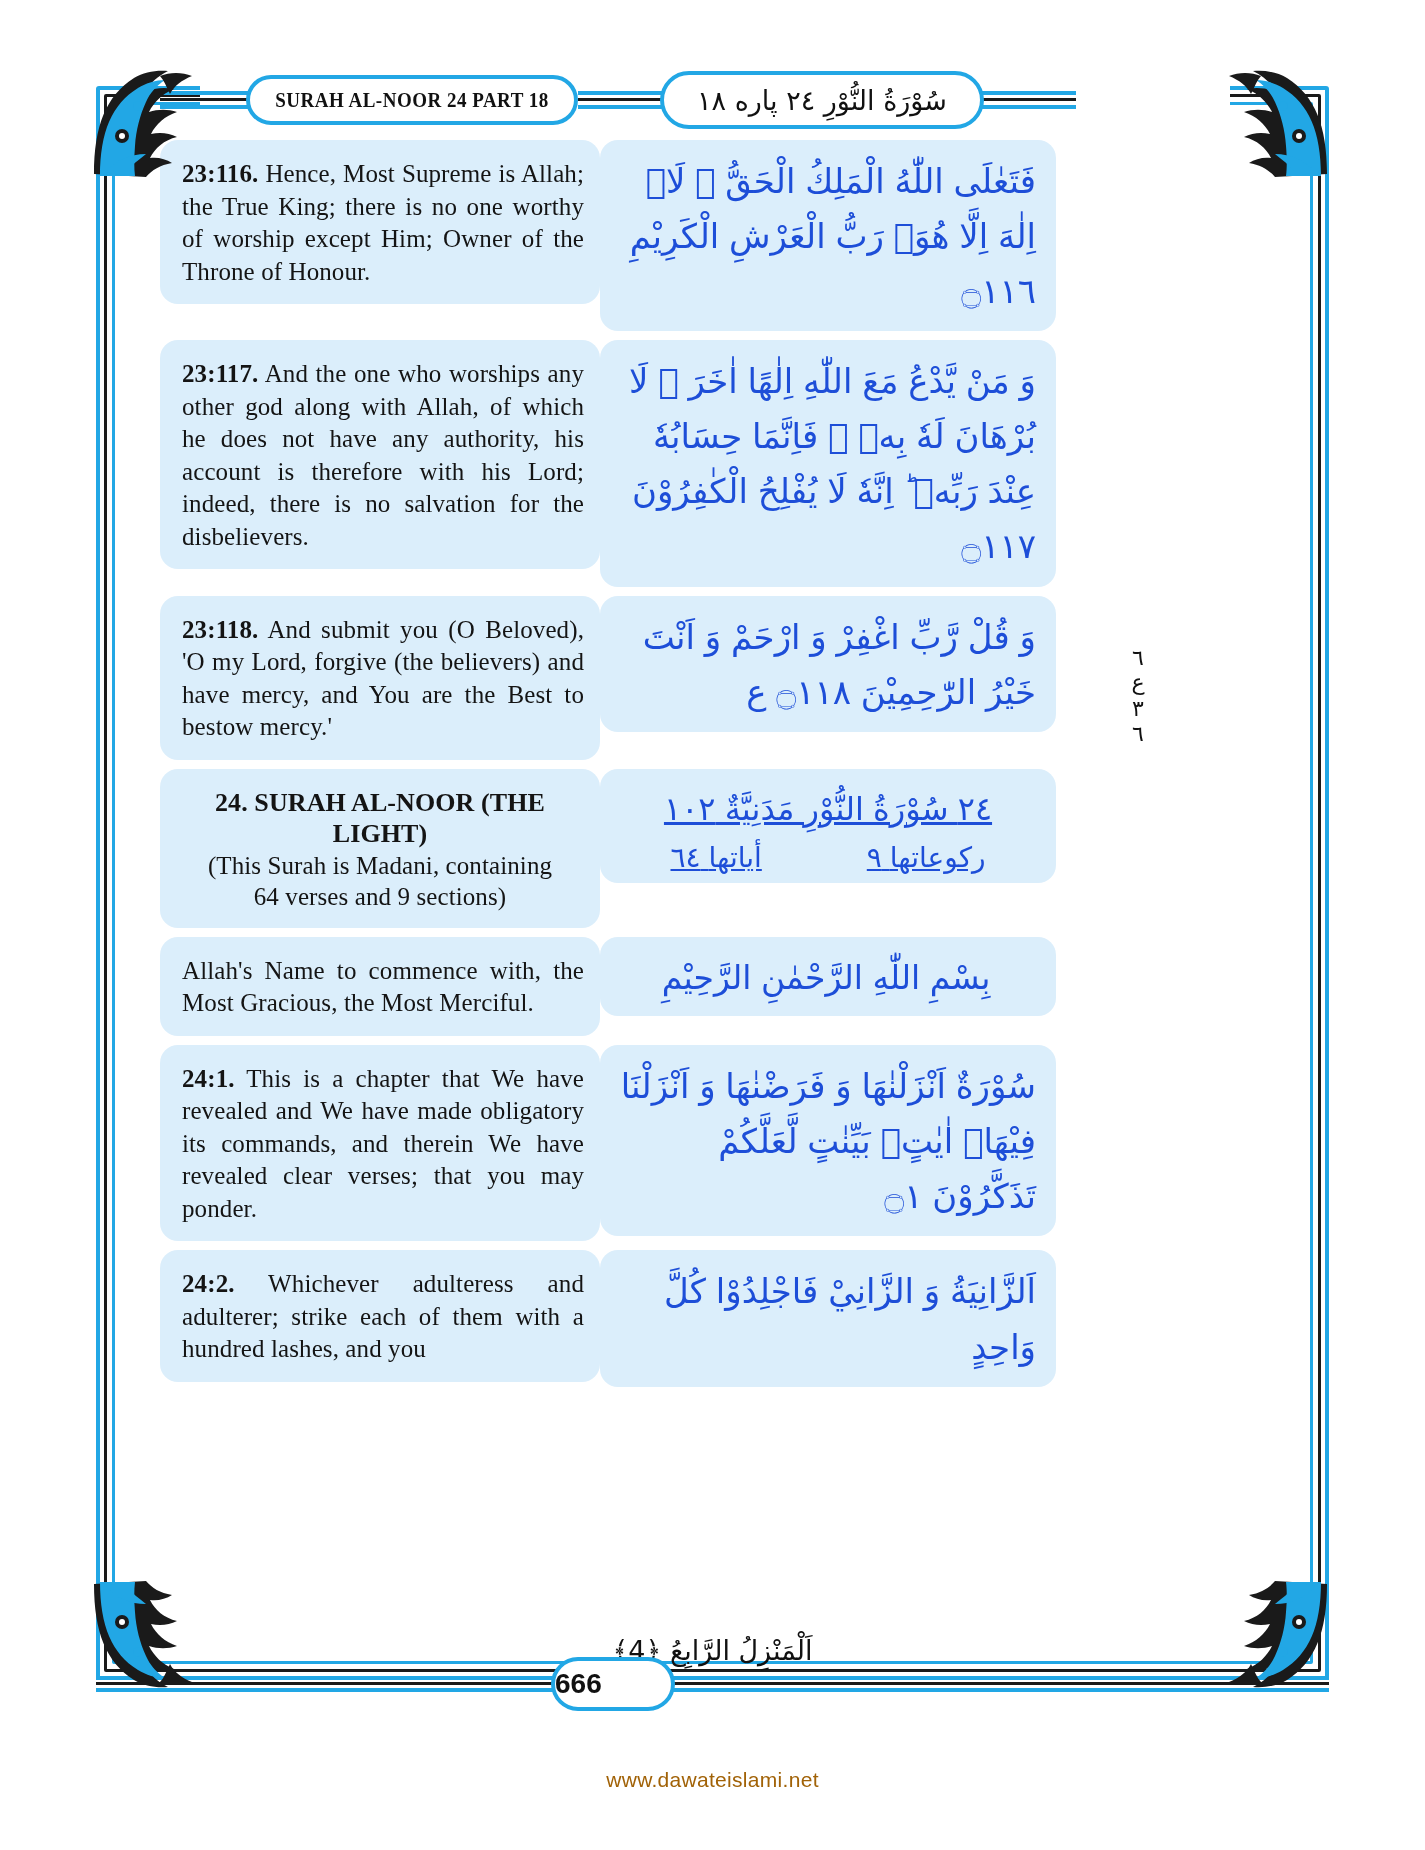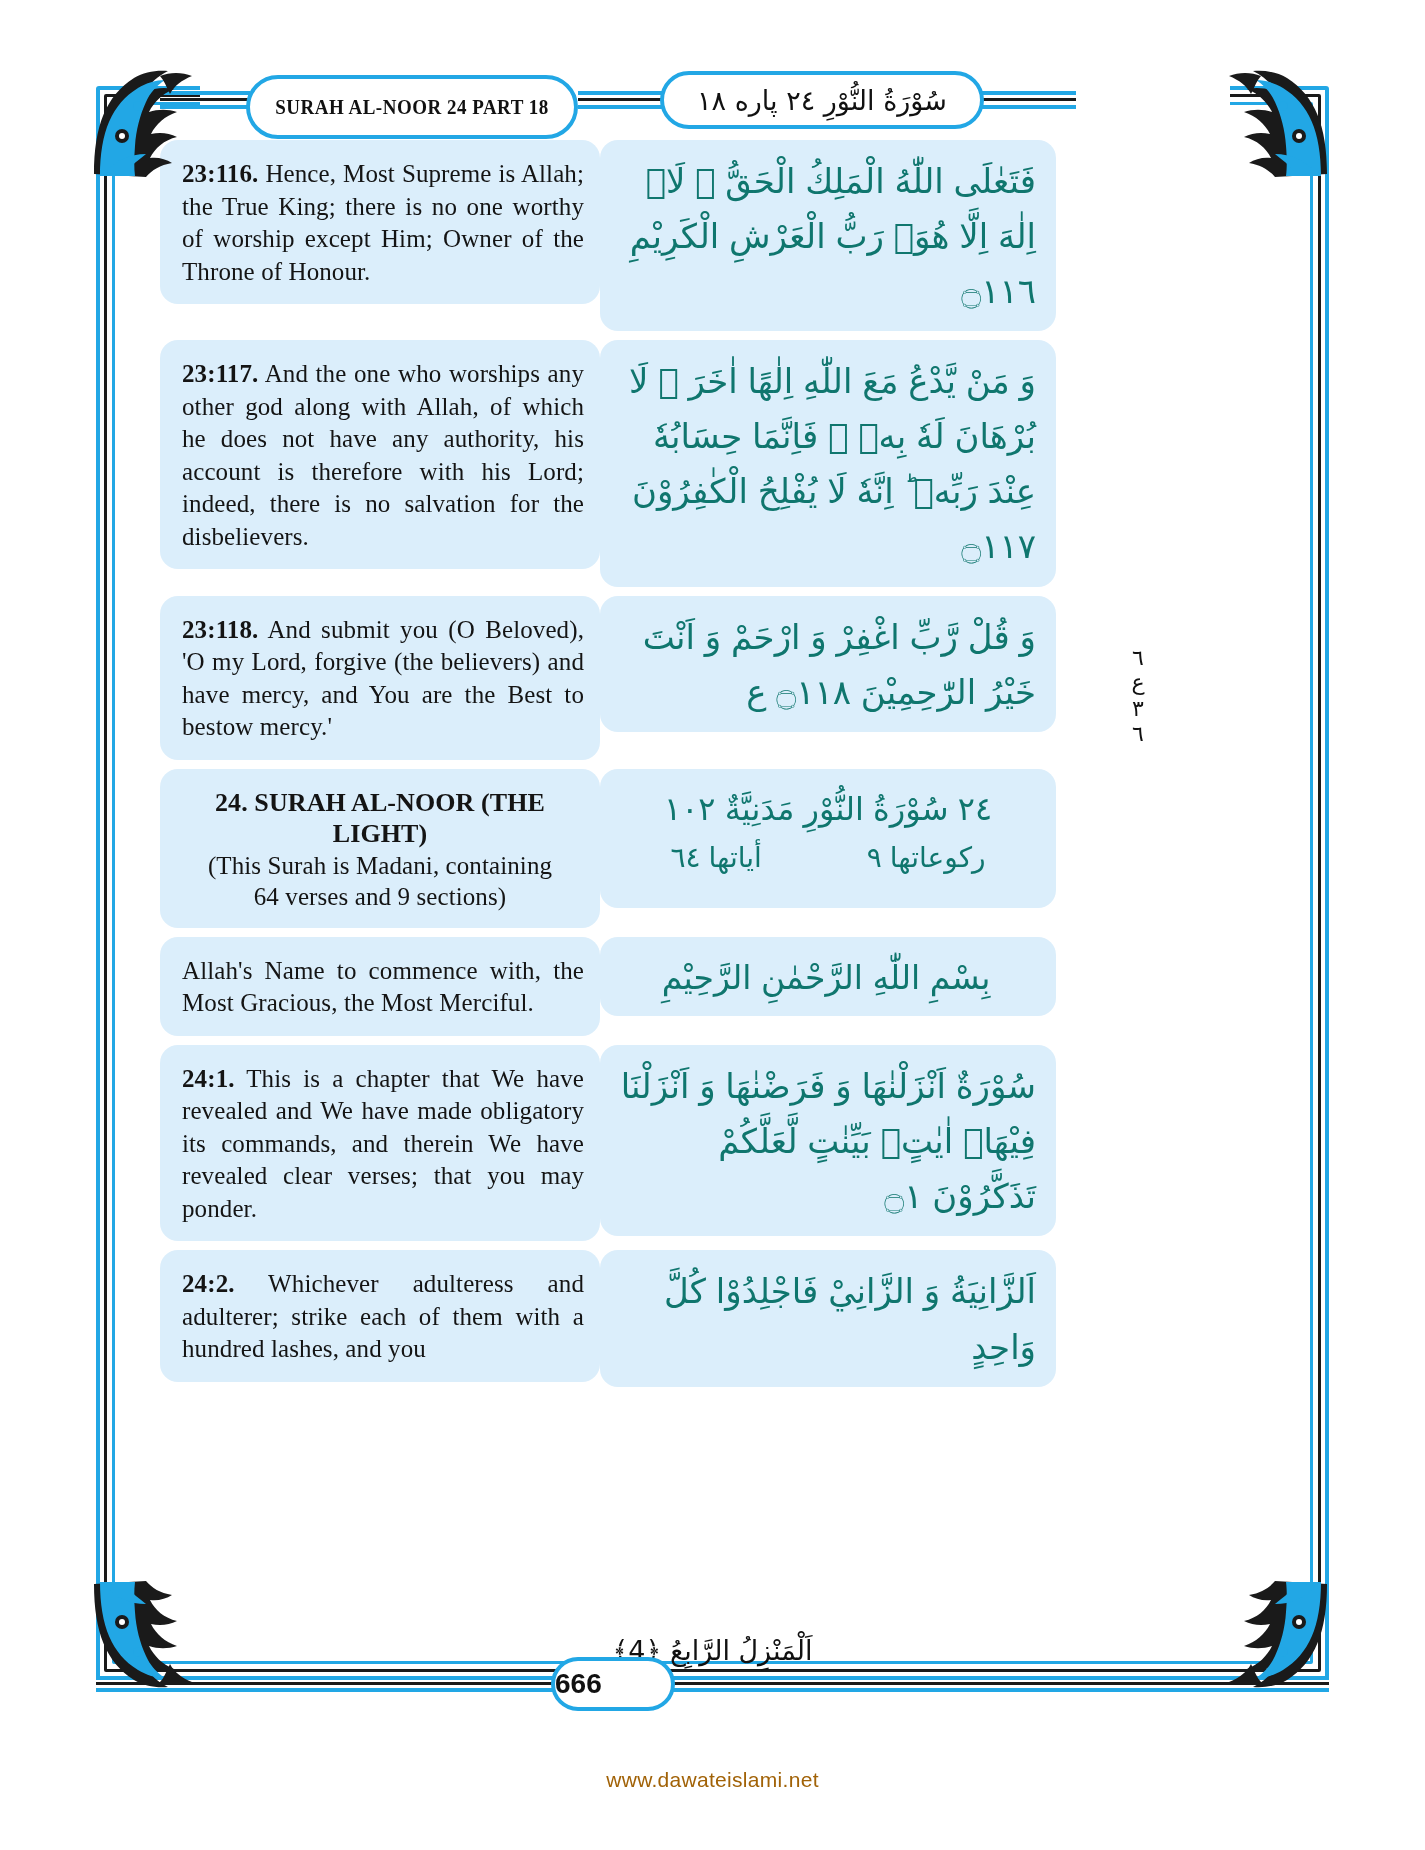--- a/index.html
+++ b/index.html
@@ -69,21 +69,21 @@
     z-index: 8;
     display: flex;
     align-items: center;
     justify-content: center;
     box-sizing: border-box;
   }
   #header-left-cartouche {
     left: 246px;
     top: 75px;
     width: 332px;
-    height: 64px;
+    height: 50px;
   }
   #header-right-cartouche {
     left: 660px;
     top: 71px;
     width: 324px;
     height: 58px;
   }
   .header-en {
     font-family: "Liberation Serif", serif;
     font-weight: bold;
@@ -154,21 +154,21 @@
     text-justify: inter-word;
     letter-spacing: 0.1px;
   }
   .cell-ar {
     width: 456px;
     flex: 0 0 456px;
     padding: 14px 20px 12px 16px;
     font-family: "DejaVu Sans", sans-serif;
     font-size: 34px;
     line-height: 1.62;
-    color: #0f766e;
+    color: #1d4ed8;
     direction: rtl;
     text-align: right;
     word-spacing: -1px;
   }
   .cell-en .vnum {
     font-weight: bold;
   }
 
   
   .cell-en.title-cell {
@@ -183,21 +183,22 @@
   }
   .title-sub {
     font-size: 25px;
     line-height: 1.24;
     display: block;
   }
   .cell-ar.title-ar {
     text-align: center;
     font-size: 32px;
     line-height: 1.55;
-    padding: 16px 18px 28px 18px;
+    padding: 16px 18px 3px 18px;
+    text-decoration: underline;
   }
   .ar-title-line1 { display: block; }
   .ar-title-line2 {
     display: block;
     font-size: 28px;
     margin-top: 2px;
   }
   .ar-counts {
     display: flex;
     justify-content: space-around;

